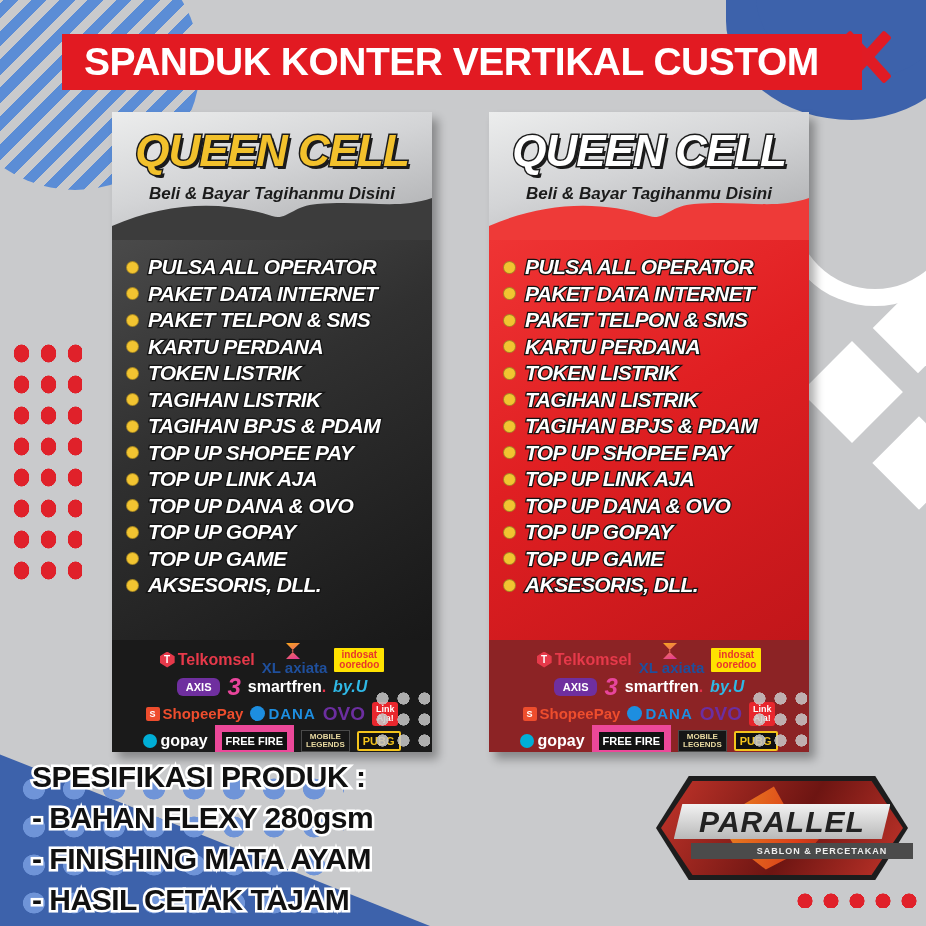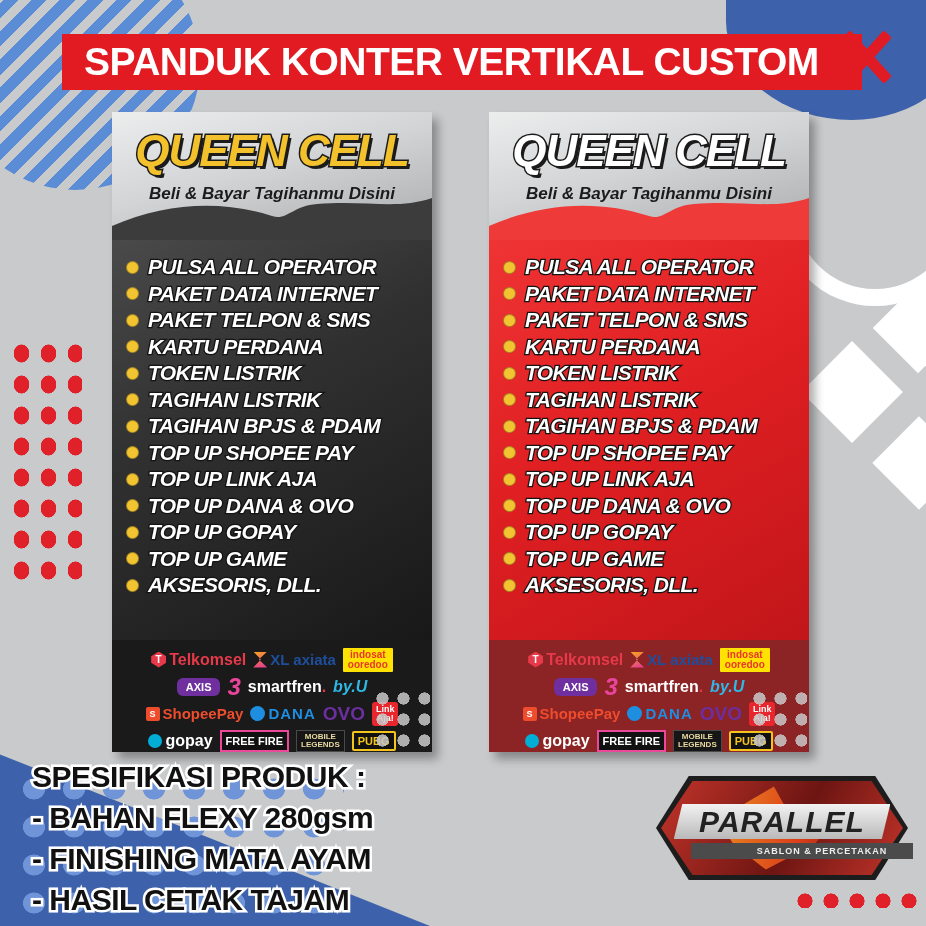--- a/index.html
+++ b/index.html
@@ -104,21 +104,21 @@
     background-size:21px 21px;}
 
   .logo-row{display:flex;align-items:center;justify-content:center;gap:7px;height:27px;}
   .lg{display:inline-flex;align-items:center;font-weight:bold;white-space:nowrap;
       font-family:"Liberation Sans",sans-serif;}
 
   .lg-telkomsel{color:#e6394a;font-size:16px;}
   .lg-telkomsel .mk{width:15px;height:16px;background:#e6394a;margin-right:3px;
     clip-path:polygon(50% 0,100% 30%,100% 70%,50% 100%,0 70%,0 30%);
     color:#fff;font-size:10px;display:flex;align-items:center;justify-content:center;}
-  .lg-xl{color:#1f4f9c;font-size:15px;}
+  .lg-xl{color:#1f4f9c;font-size:15px;flex-direction:column;}
   .lg-xl .mk{width:14px;height:16px;background:linear-gradient(#f06;#f6b);margin-right:3px;
     background:linear-gradient(160deg,#f7a61b,#e3349b);
     clip-path:polygon(0 0,100% 0,40% 50%,100% 100%,0 100%,55% 50%);}
   .lg-indosat{background:#ffe200;color:#e8372b;font-size:10px;line-height:10px;
     padding:2px 5px;border-radius:1px;text-align:center;flex-direction:column;}
   .lg-axis{background:#6f2f9f;color:#fff;font-size:11px;padding:3px 9px;border-radius:6px;}
   .lg-three{color:#e8459c;font-size:24px;font-style:italic;}
   .lg-smartfren{color:#fff;font-size:16px;font-weight:bold;}
   .lg-smartfren s{text-decoration:none;color:#e8324a;}
   .lg-byu{color:#2fb8e6;font-size:16px;font-style:italic;}
@@ -126,21 +126,21 @@
   .lg-shopee{color:#ee4d2d;font-size:15px;}
   .lg-shopee .mk{width:14px;height:14px;background:#ee4d2d;color:#fff;font-size:9px;
     display:flex;align-items:center;justify-content:center;border-radius:2px;margin-right:3px;}
   .lg-dana{color:#1d8ee0;font-size:15px;letter-spacing:1px;}
   .lg-dana .mk{width:15px;height:15px;border-radius:50%;background:#1d8ee0;margin-right:3px;}
   .lg-ovo{color:#6c2ea0;font-size:19px;}
   .lg-linkaja{background:#e8262d;color:#fff;font-size:9px;line-height:9px;padding:3px 4px;
     border-radius:3px;flex-direction:column;text-align:center;}
   .lg-gopay{color:#fff;font-size:16px;}
   .lg-gopay .mk{width:14px;height:14px;border-radius:50%;background:#00aed6;margin-right:3px;}
-  .lg-ff{background:#111;color:#fff;font-size:11px;padding:3px 4px;border:2px solid #ec4899;}
+  .lg-ff{background:#111;color:#fff;font-size:11px;padding:3px 4px;border:7px solid #ec4899;}
   .lg-ml{background:#161616;color:#e8d9a0;font-size:8px;line-height:8px;padding:2px 4px;
     flex-direction:column;text-align:center;border:1px solid #4a4a4a;}
   .lg-pubg{background:#111;color:#f4c41c;font-size:11px;padding:2px 4px;
     border:2px solid #f4c41c;border-radius:2px;}
 
   
   #spec{position:absolute;left:32px;top:756px;width:470px;}
   #spec .ln{color:#111;font-weight:bold;font-size:30px;line-height:41px;
     letter-spacing:-.5px;white-space:nowrap;font-family:"Liberation Sans",sans-serif;
     -webkit-text-stroke:5px #fff;paint-order:stroke fill;}

